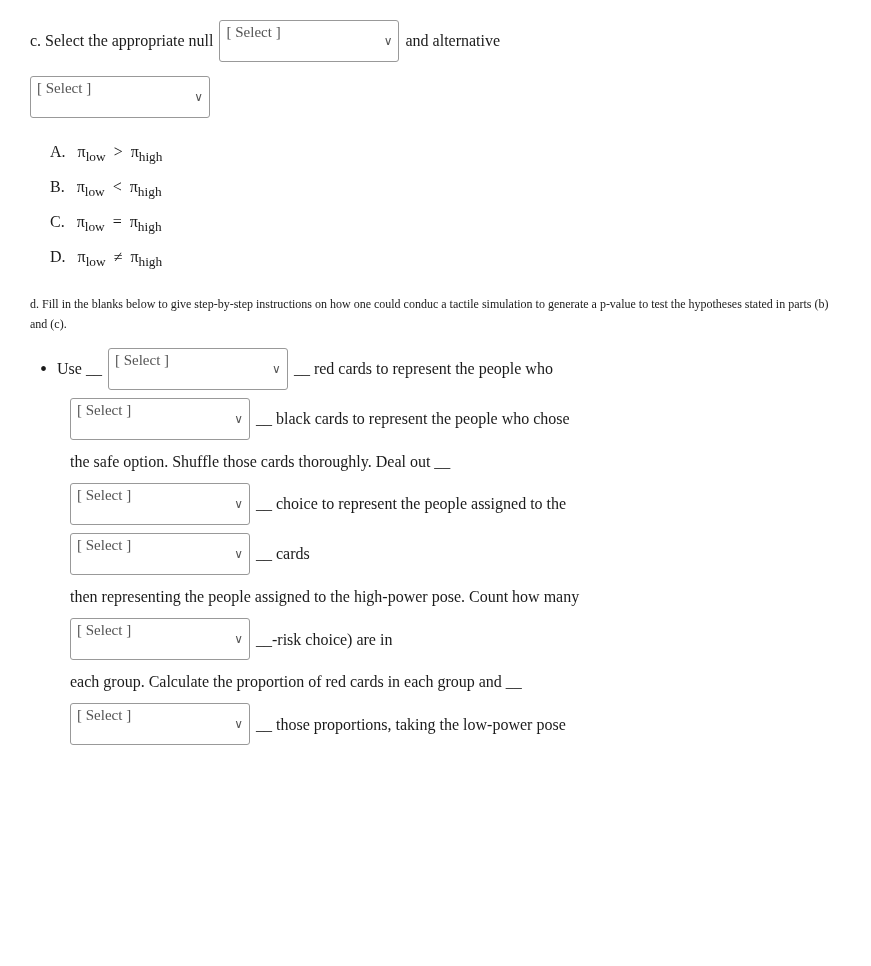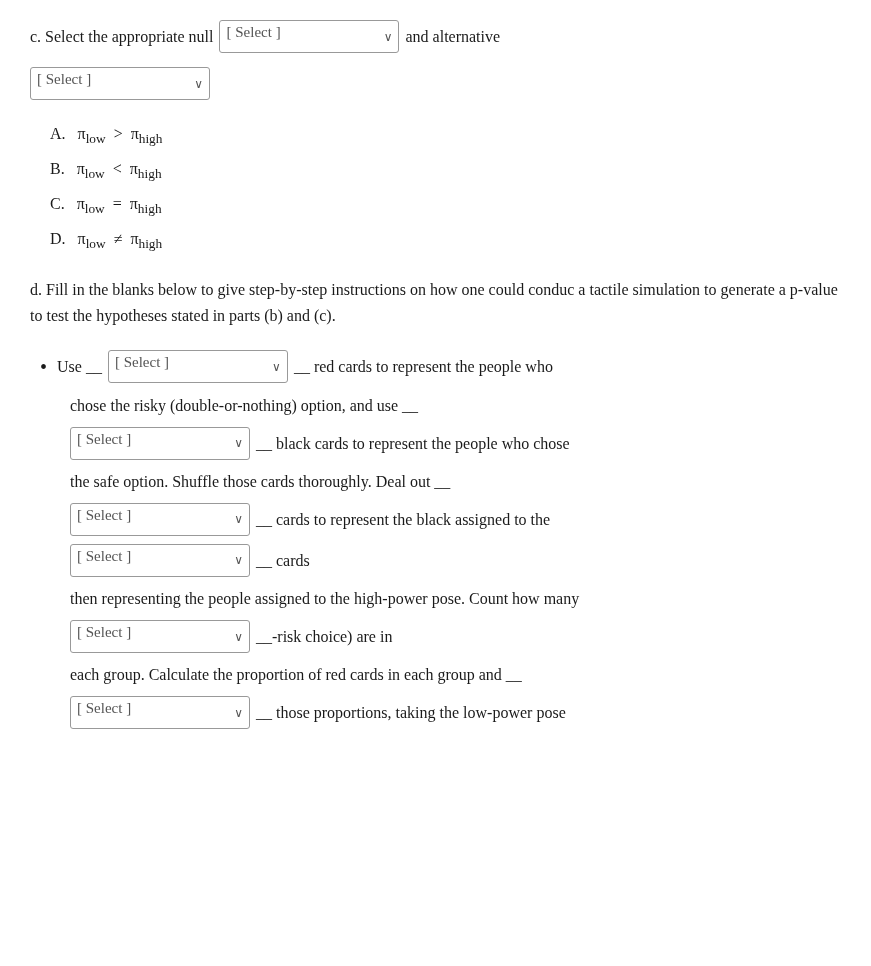--- a/index.html
+++ b/index.html
@@ -9,21 +9,21 @@
       color: #1a1a1a;
       background: #fff;
       padding: 20px 30px;
       max-width: 871px;
     }
     .select-wrapper {
       display: inline-flex;
       align-items: flex-start;
       border: 1px solid #999;
       border-radius: 3px;
-      padding: 3px 8px 12px 6px;
+      padding: 3px 8px 21px 6px;
       background: #fff;
       position: relative;
       min-width: 180px;
     }
     .select-wrapper select {
       border: none;
       outline: none;
       background: transparent;
       font-size: 15px;
       font-family: inherit;
@@ -66,23 +66,23 @@
       font-size: 16px;
     }
     .option-line {
       display: flex;
       align-items: baseline;
       gap: 4px;
     }
     .math-sym {
     }
     .section-d {
-      font-size: 16px;
+      font-size: 12px;
       line-height: 1.6;
-      margin-bottom: 21px;
+      margin-bottom: 14px;
     }
     .bullet-section {
       margin-left: 10px;
     }
     .bullet-line {
       display: flex;
       align-items: center;
       flex-wrap: wrap;
       gap: 6px;
       margin-bottom: 8px;
@@ -173,23 +173,20 @@
       <select>
         <option>[ Select ]</option>
         <option>Option 1</option>
         <option>Option 2</option>
         <option>Option 3</option>
       </select>
     </div>
     <span>__ red cards to represent the people who</span>
   </div>
 
-  <div class="indent-line">
-    <span>chose the risky (double-or-nothing) option, and use __</span>
-  </div>
 
   <div class="indent-line">
     <div class="select-wrapper">
       <select>
         <option>[ Select ]</option>
         <option>Option 1</option>
         <option>Option 2</option>
         <option>Option 3</option>
       </select>
     </div>
@@ -202,21 +199,21 @@
 
   <div class="indent-line">
     <div class="select-wrapper">
       <select>
         <option>[ Select ]</option>
         <option>Option 1</option>
         <option>Option 2</option>
         <option>Option 3</option>
       </select>
     </div>
-    <span>__ cards to represent the black assigned to the</span>
+    <span>__ choice to represent the people assigned to the</span>
   </div>
 
   <div class="indent-line">
     <div class="select-wrapper">
       <select>
         <option>[ Select ]</option>
         <option>Option 1</option>
         <option>Option 2</option>
         <option>Option 3</option>
       </select>

